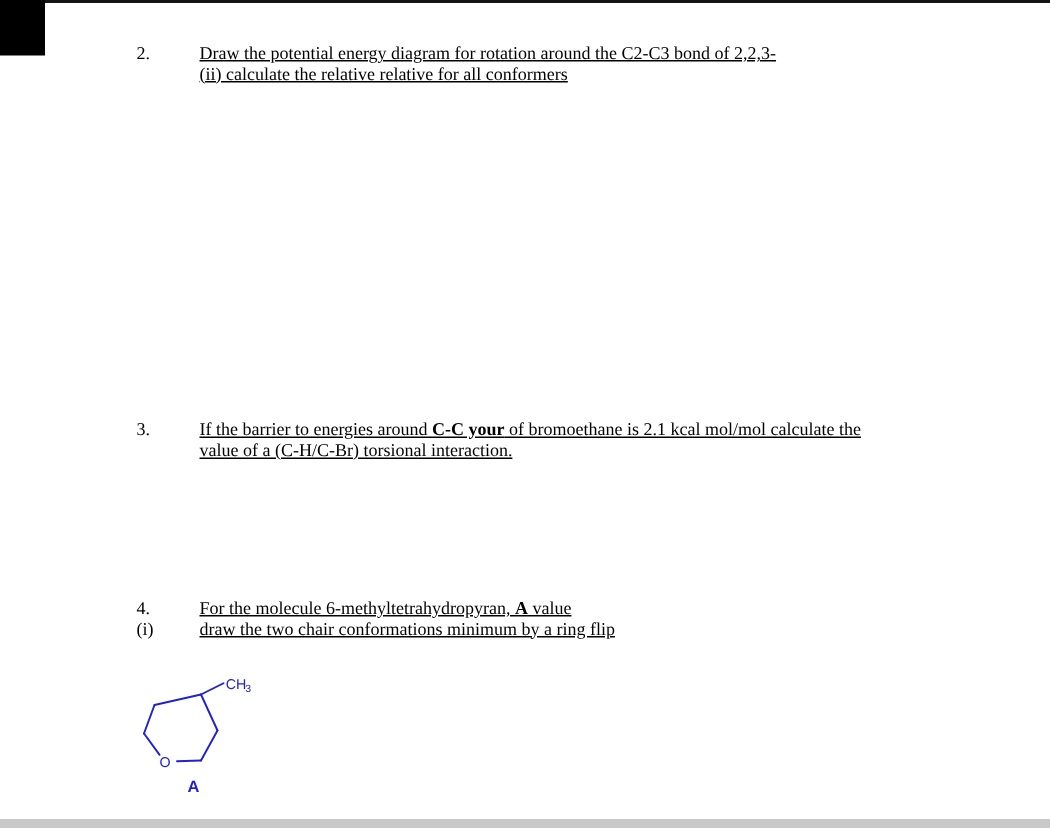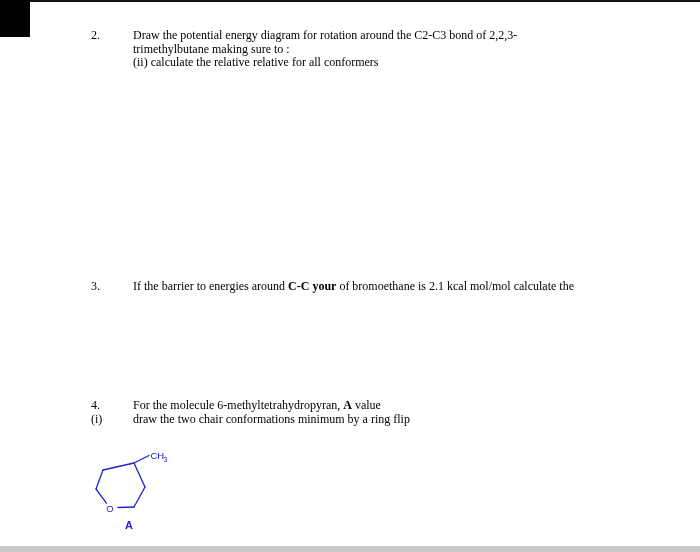--- a/index.html
+++ b/index.html
@@ -14,21 +14,21 @@
   
   .edge-top{position:absolute;top:0;left:0;width:700px;height:2px;background:#141414;}
   .corner{position:absolute;top:0;left:0;width:30px;height:37px;background:#000;}
   .edge-bottom{position:absolute;bottom:0;left:0;width:700px;height:6px;background:#c9c9c9;}
 
   
   .q{position:absolute;left:91px;width:560px;}
   .row{display:flex;}
   .num{width:42px;flex:none;line-height:13.6px;}
   .body{flex:1;}
-  .ln,.txt{line-height:13.6px;white-space:nowrap;}
+  .ln,.txt{line-height:13.6px;white-space:nowrap;text-decoration:underline;}
   .b{font-weight:bold;}
 
   
   .molecule{position:absolute;left:92px;top:451px;width:112px;height:78px;}
   .molecule .atom{font-family:"Liberation Sans", sans-serif;font-size:9.5px;fill:#2222cc;}
   .molecule .sub{font-size:7px;}
   .mol-label{
     position:absolute;left:125px;top:519px;
     font-family:"Liberation Sans", sans-serif;
     font-weight:bold;font-size:11px;color:#2222cc;
@@ -41,31 +41,31 @@
 
   <div class="edge-top"></div>
   <div class="corner"></div>
   <div class="edge-bottom"></div>
 
   <section class="q" style="top:29px">
     <div class="row">
       <div class="num">2.</div>
       <div class="body">
         <div class="ln">Draw the potential energy diagram for rotation around the C2-C3 bond of 2,2,3-</div>
-        <div class="ln">trimethylbutane making sure to :</div>
         <div class="ln">(ii) calculate the relative relative for all conformers</div>
       </div>
     </div>
   </section>
 
   <section class="q" style="top:280px">
     <div class="row">
       <div class="num">3.</div>
       <div class="body">
         <div class="ln"><span>If the barrier to energies around </span><span class="b">C-C your</span><span> of bromoethane is 2.1 kcal mol/mol calculate the</span></div>
+        <div class="ln">value of a (C-H/C-Br) torsional interaction.</div>
       </div>
     </div>
   </section>
 
   <section class="q" style="top:399px">
     <div class="row">
       <div class="num">4.</div>
       <div class="txt"><span>For the molecule 6-methyltetrahydropyran, </span><span class="b">A</span><span> value</span></div>
     </div>
     <div class="row">

